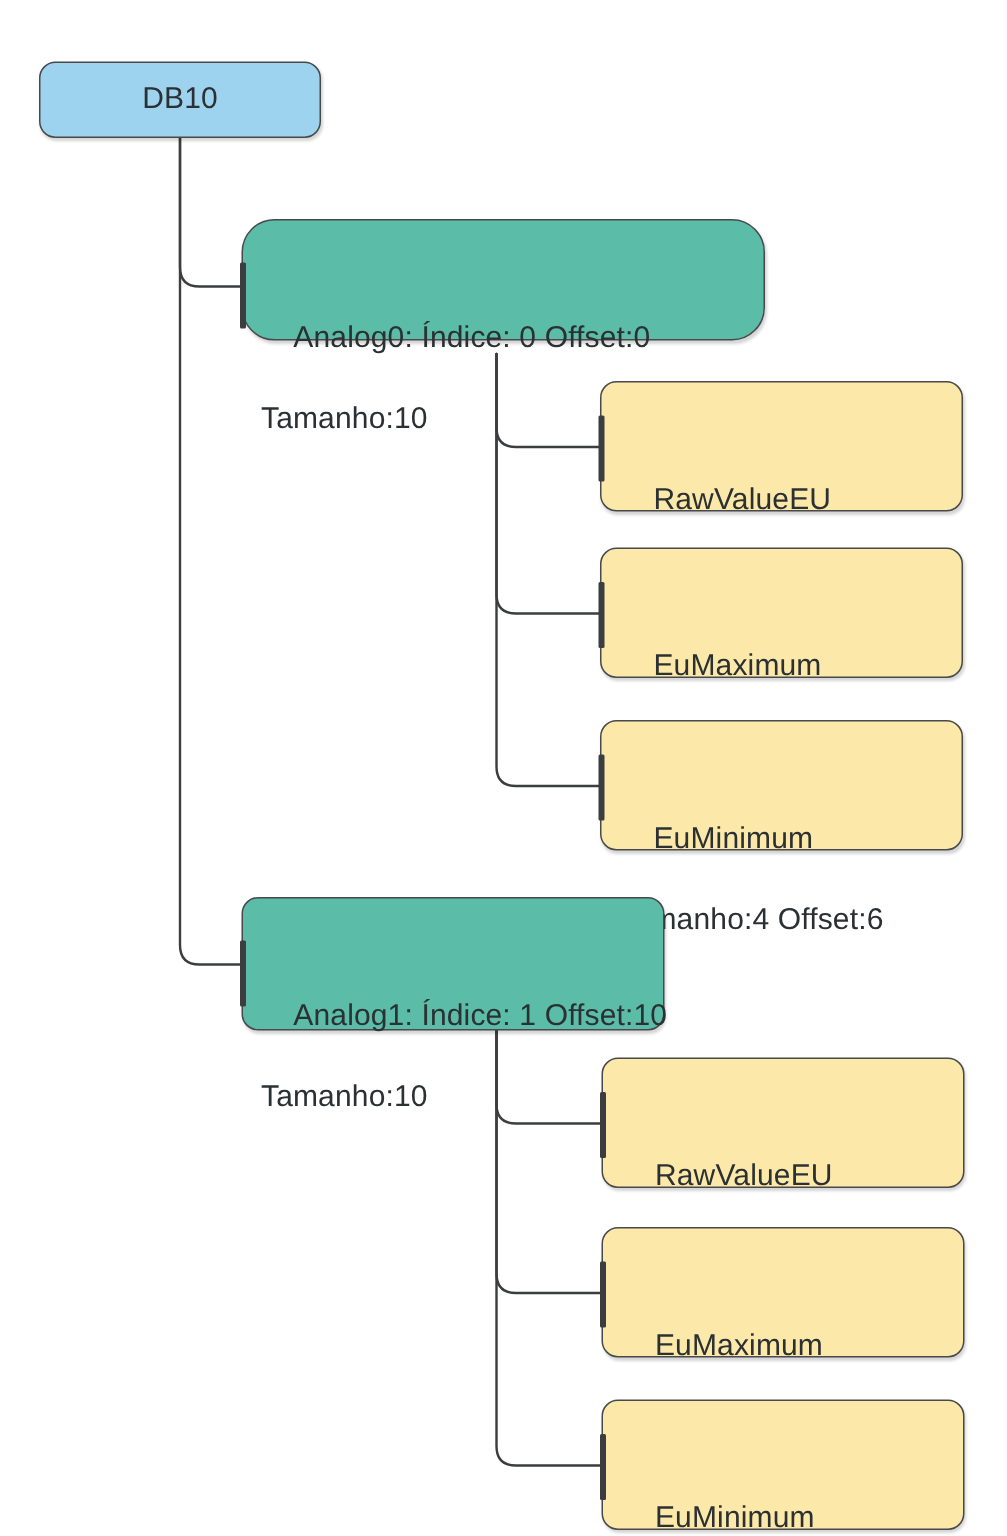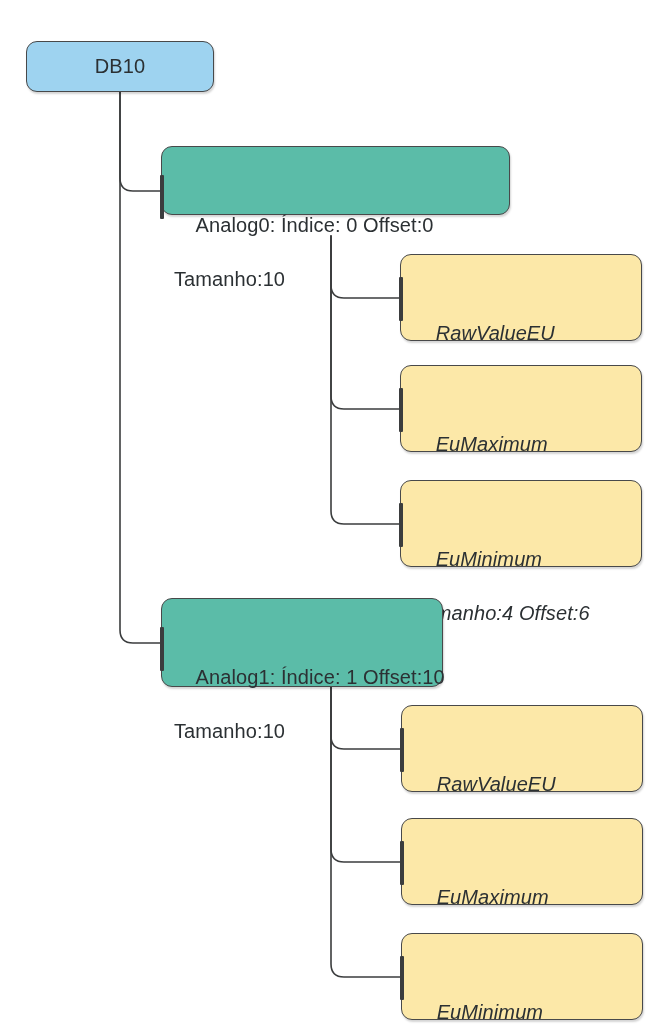--- a/index.html
+++ b/index.html
@@ -43,21 +43,20 @@
     justify-content: center;
     text-align: center;
   }
   .node.group {
     background: #5bbca8;
     padding: 11px 0 0 12px;
   }
   .node.leaf {
     background: #fce8a8;
     padding: 11px 0 0 12px;
-    font-style: italic;
   }
   .node .line2 { display: block; }
   
   .port {
     position: absolute;
     left: -2px;
     width: 4px;
     background: #3b3d3e;
     border-radius: 1px;
   }
@@ -81,21 +80,21 @@
       <path d="M331,666 L331,715 Q331,728 344,728 L401,728"></path>
       <path d="M331,666 L331,828 Q331,841 344,841 L401,841"></path>
       <path d="M331,666 L331,943 Q331,956 344,956 L401,956"></path>
     </g>
   </svg>
 
   <div class="node root" style="left:26px; top:20px; width:188px; height:51px;">
     <span>DB10</span>
   </div>
 
-  <div class="node group" style="left:161px; top:125px; width:349px; height:69px;">
+  <div class="node group" style="left:161px; top:125px; width:349px; height:81px;border-radius:22px;">
     <span class="port" style="top:28px; height:44px;"></span>
     <span>Analog0: Índice: 0 Offset:0</span>
     <span class="line2">Tamanho:10</span>
   </div>
 
   <div class="node leaf" style="left:400px; top:233px; width:242px; height:87px;">
     <span class="port" style="top:22px; height:44px;"></span>
     <span>RawValueEU</span>
     <span class="line2">Tamanho:2 Offset:0</span>
   </div>

